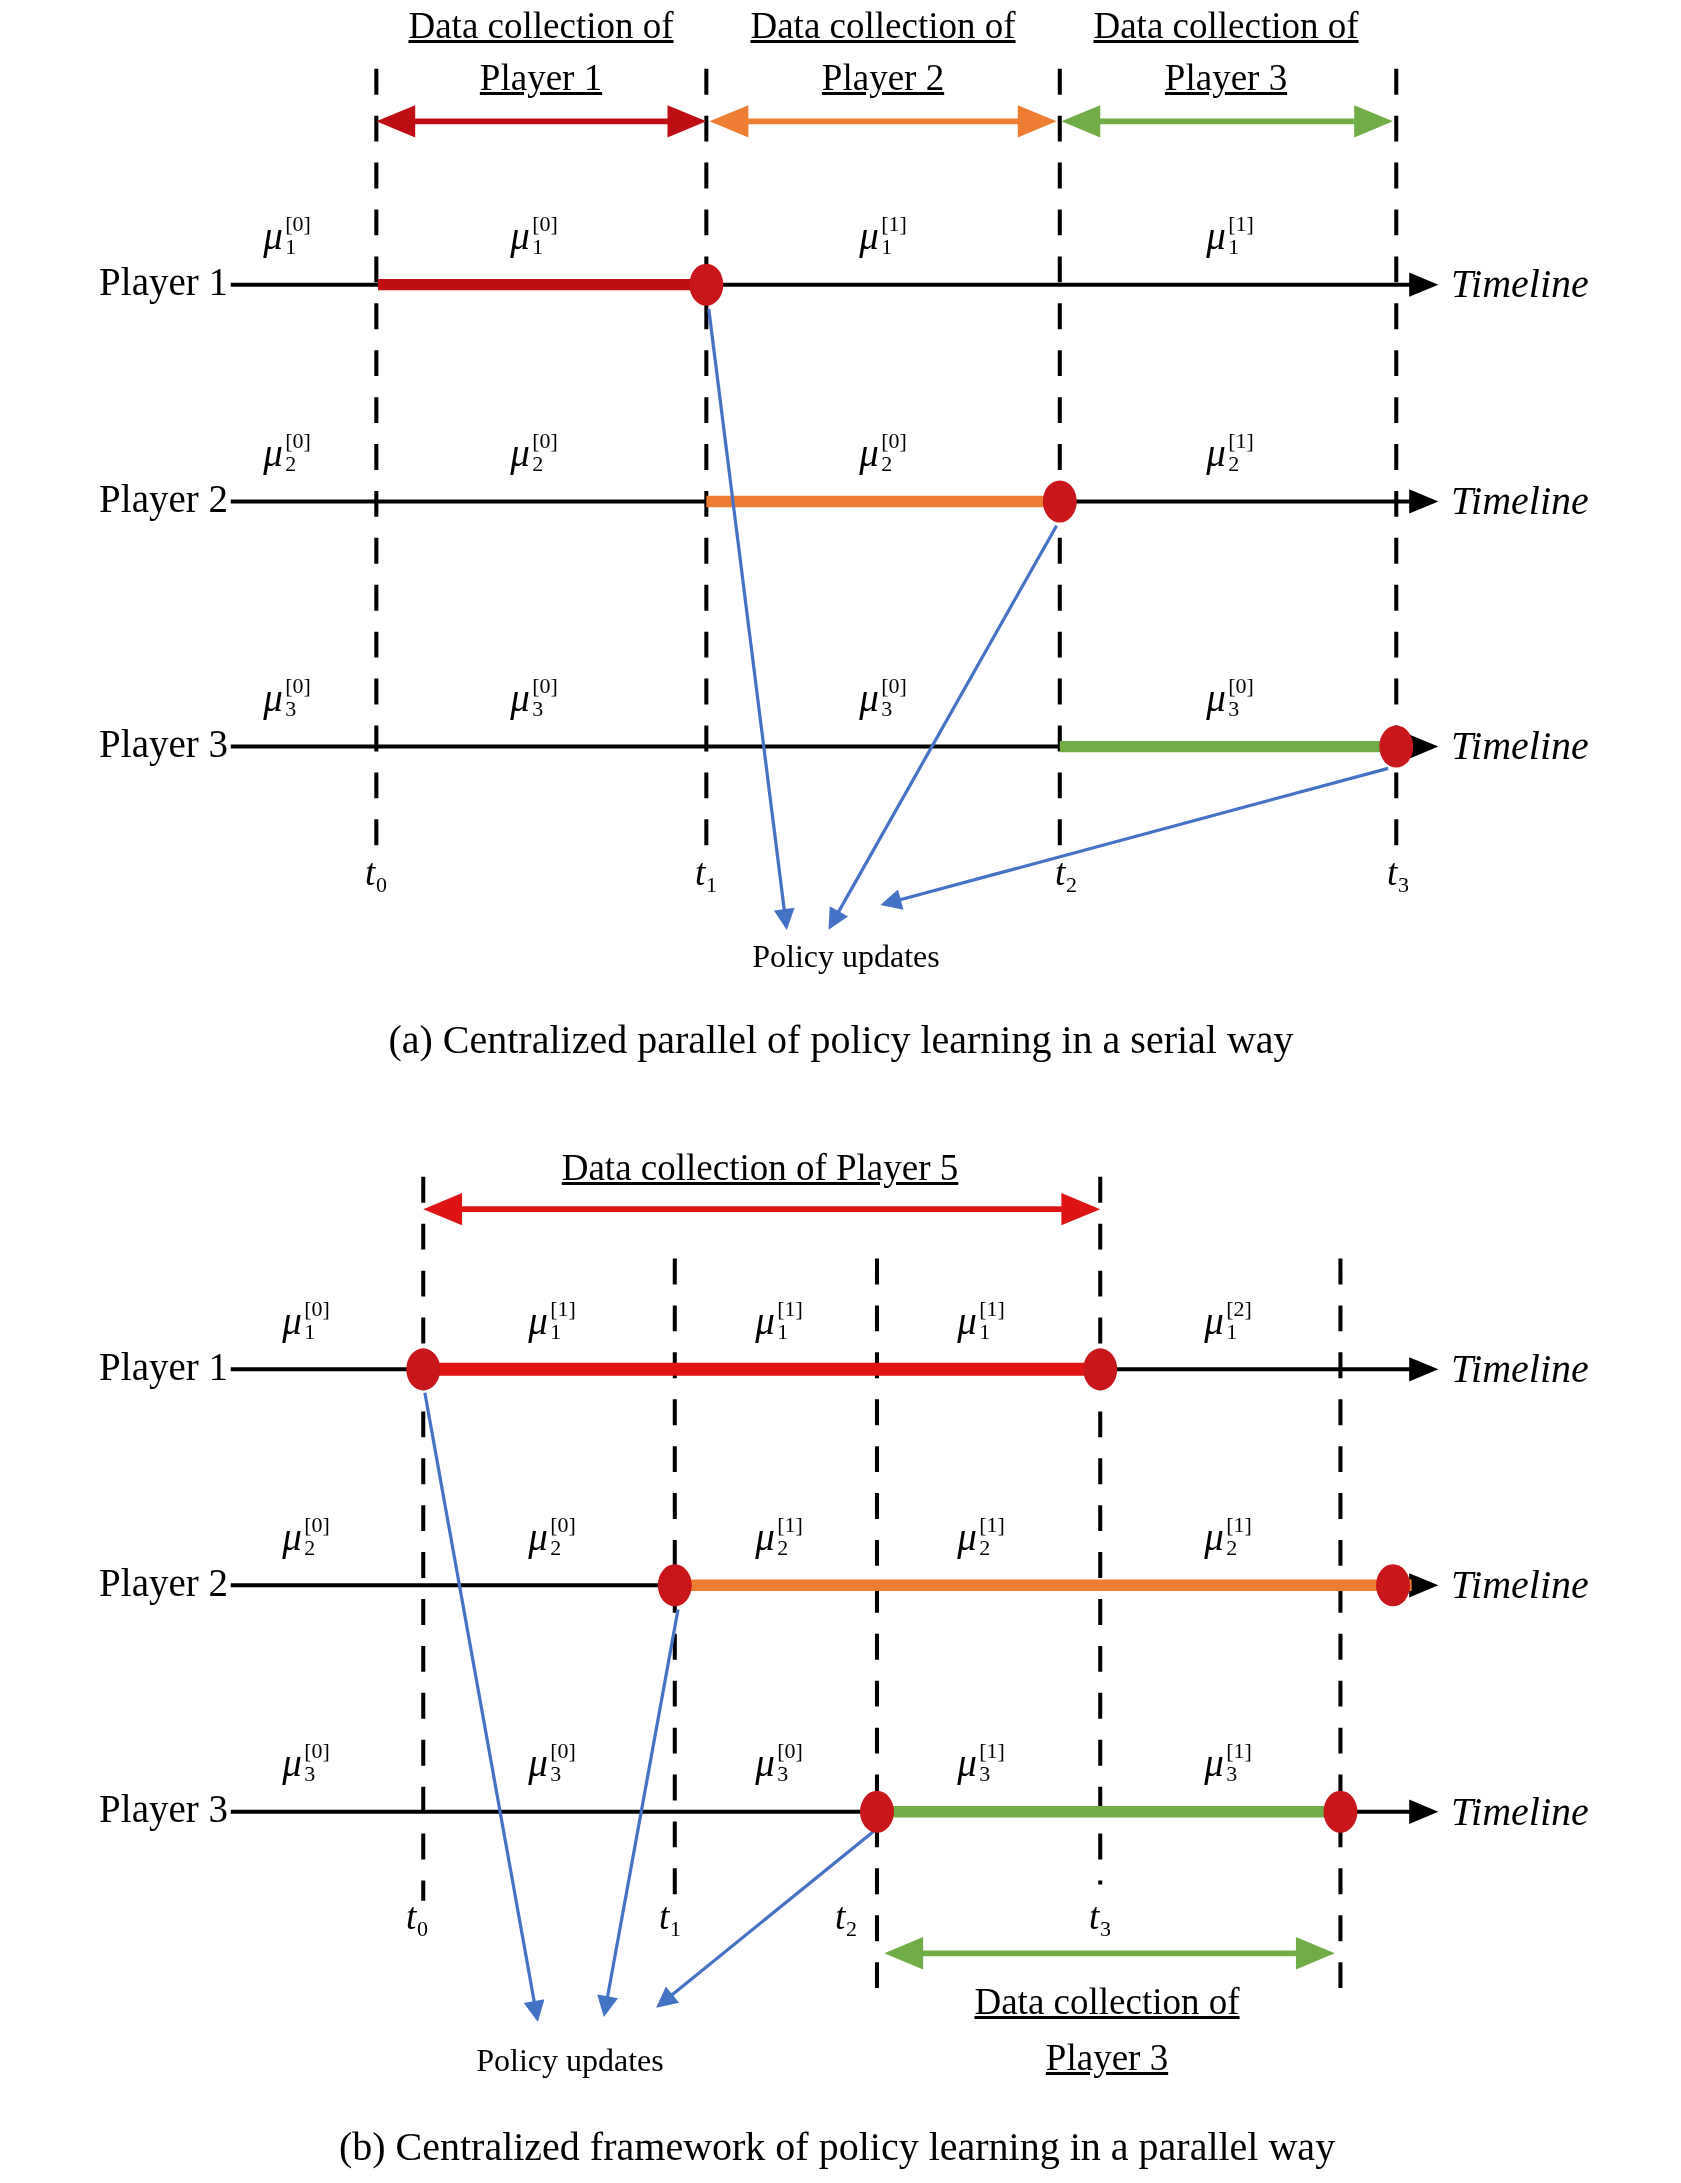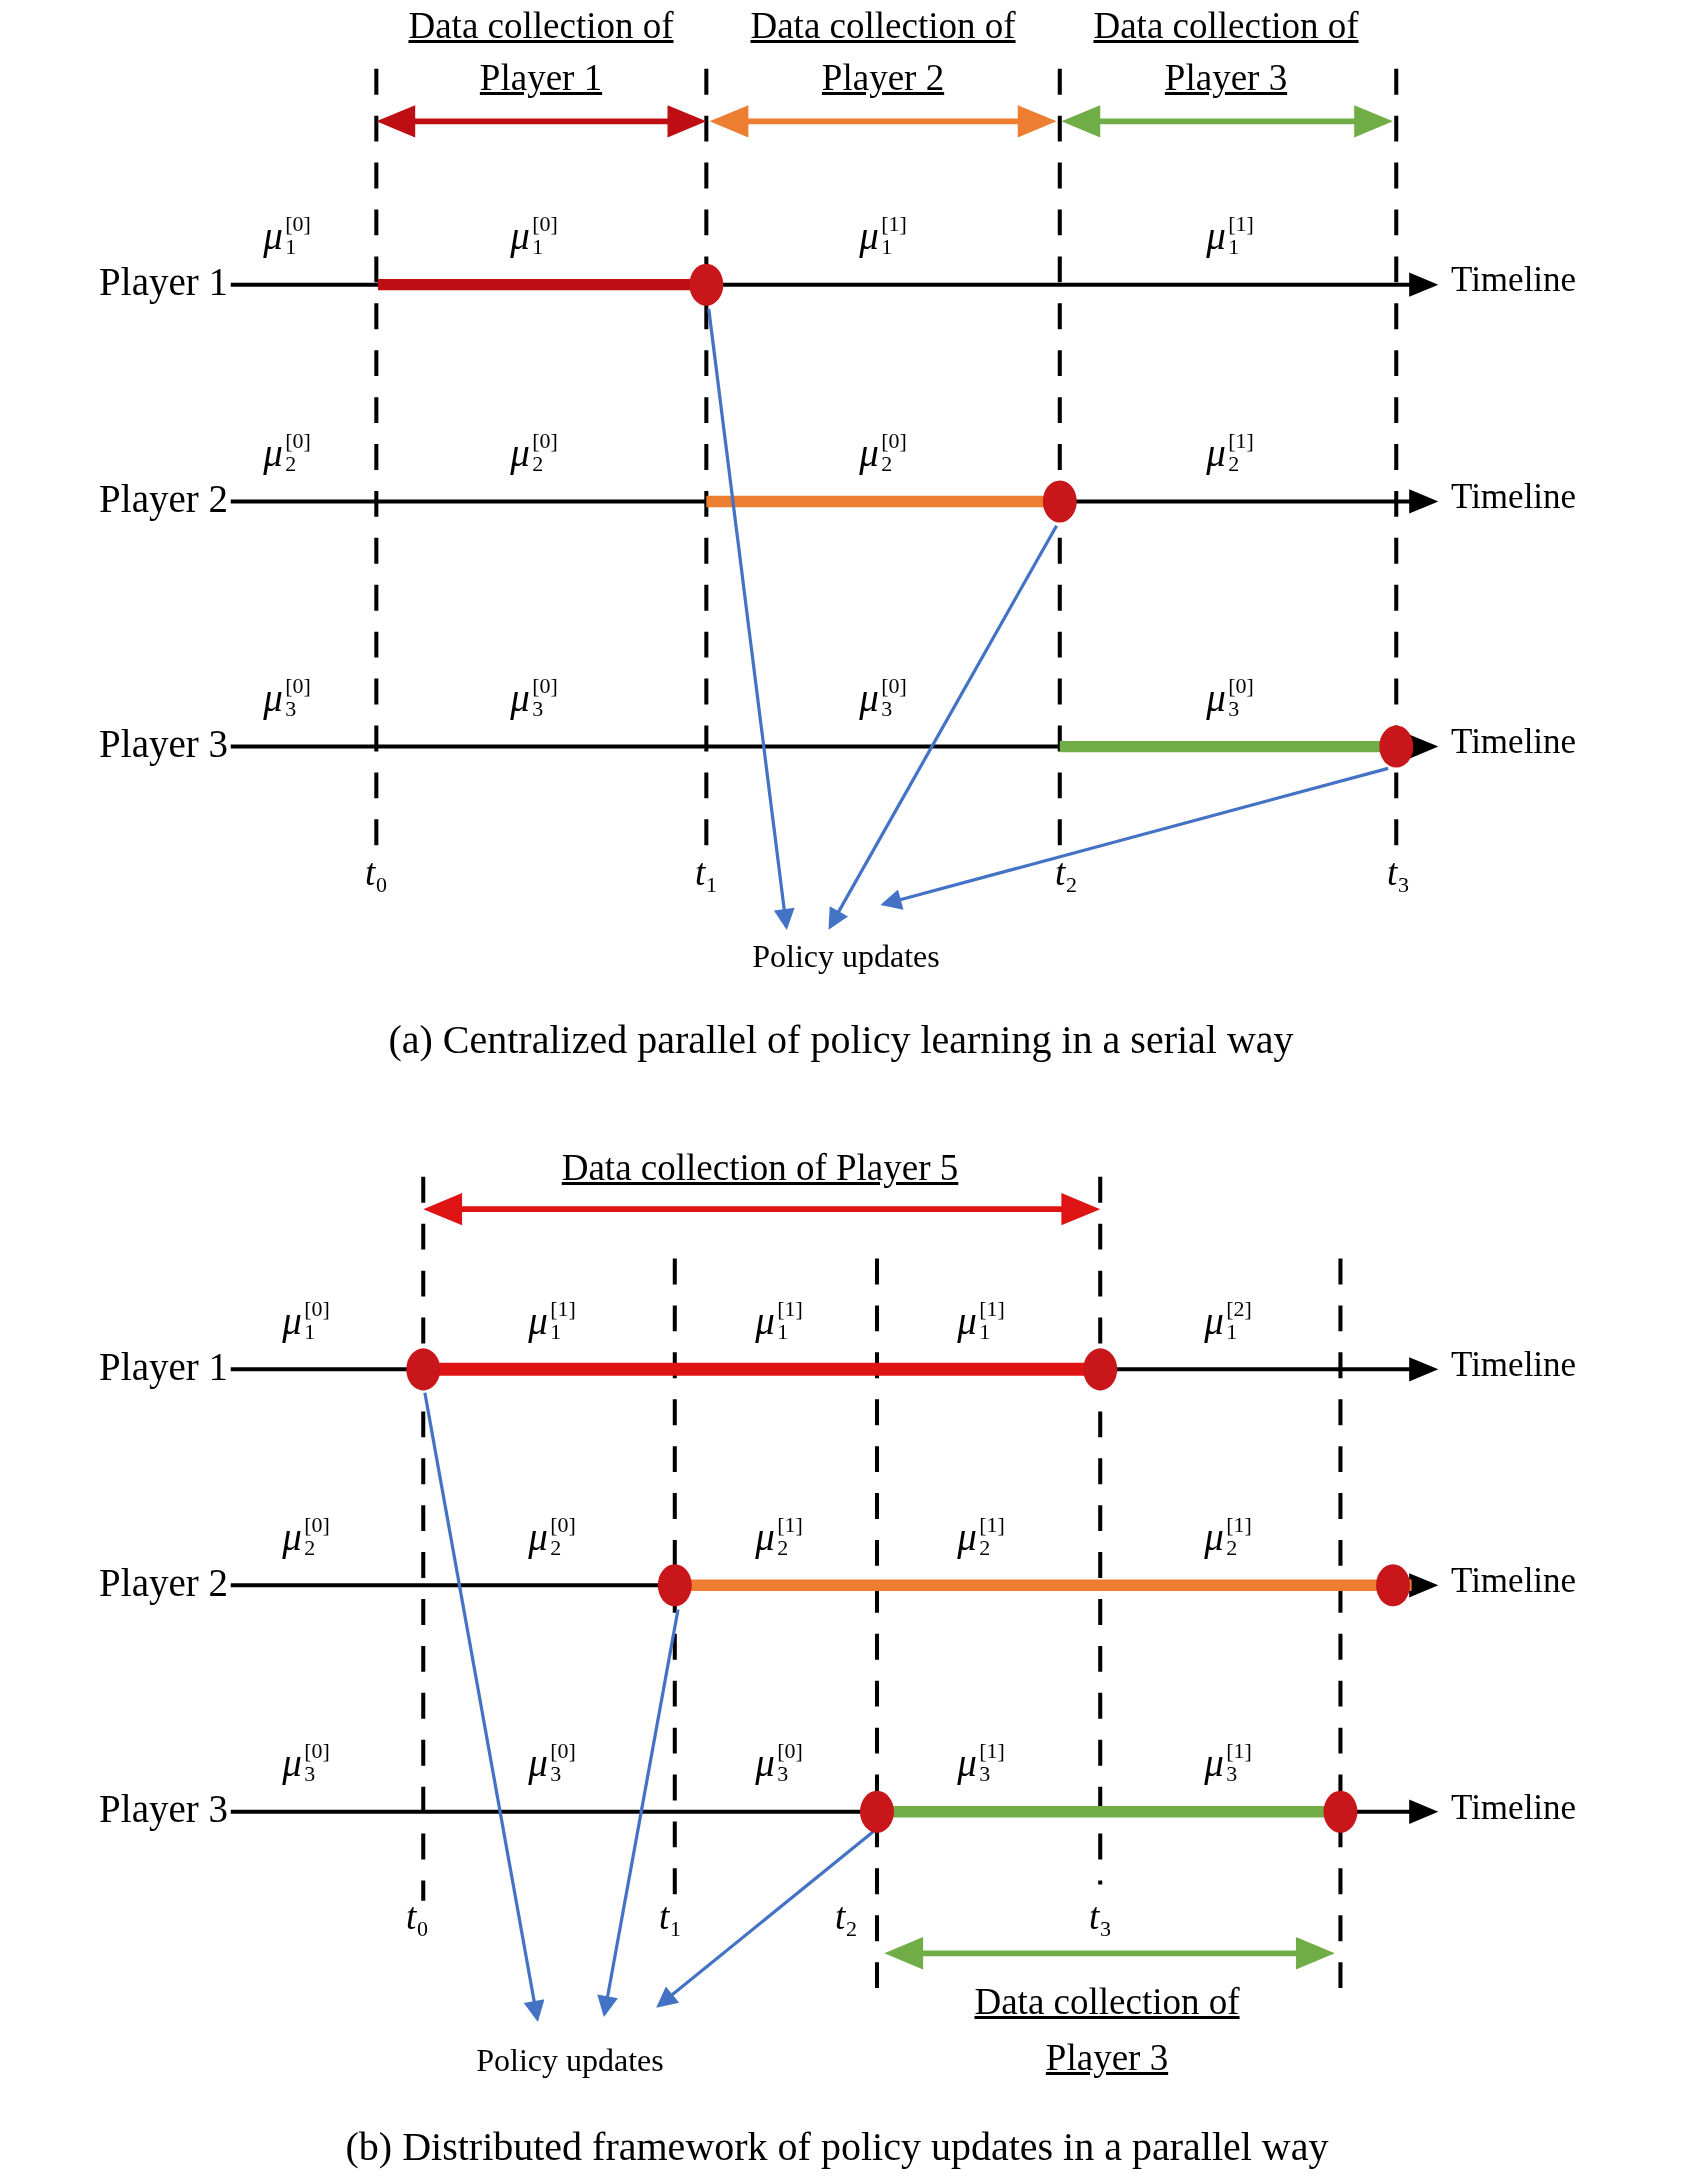--- a/index.html
+++ b/index.html
@@ -5,21 +5,21 @@
   html,body{margin:0;padding:0;}
   body{
     width:1682px;height:2183px;position:relative;background:#ffffff;
     font-family:"Liberation Serif", serif;color:#000;overflow:hidden;
   }
   .abs{position:absolute;white-space:nowrap;}
   .cx{transform:translateX(-50%);}
   .rt{transform:translateX(-100%);}
   .hdr{font-size:37px;line-height:1.25;text-decoration:underline;}
   .player{font-size:39px;}
-  .timeline{font-size:35px;}
+  .timeline{font-size:40px;font-style:italic;}
   .caption{font-size:40px;}
   .policy{font-size:32px;}
   
   .mu{display:flex;align-items:center;}
   .mu-base{font-style:italic;font-size:39px;line-height:1;}
   .mu-stack{display:inline-flex;flex-direction:column;margin-left:2.4px;}
   .mu-sup,.mu-sub{font-size:22px;line-height:1.05;font-style:normal;}
   
   .tlab{display:flex;align-items:flex-end;}
   .t-base{font-style:italic;font-size:37px;line-height:1;}
@@ -391,14 +391,14 @@
   </div>
 <div class="abs cx tlab" style="left:1100px;top:1898px;">
     <span class="t-base">t</span>
     <span class="t-sub">3</span>
   </div>
 
 <div class="abs cx hdr" style="left:1107px;top:1979px;">Data collection of</div>
 <div class="abs cx hdr" style="left:1107px;top:2035px;">Player 3</div>
 
 <div class="abs cx policy" style="left:570px;top:2042px;">Policy updates</div>
-<div class="abs cx caption" style="left:837px;top:2123px;">(b) Distributed framework of policy updates in a parallel way</div>
+<div class="abs cx caption" style="left:837px;top:2123px;">(b) Centralized framework of policy learning in a parallel way</div>
 
 
 </body></html>

